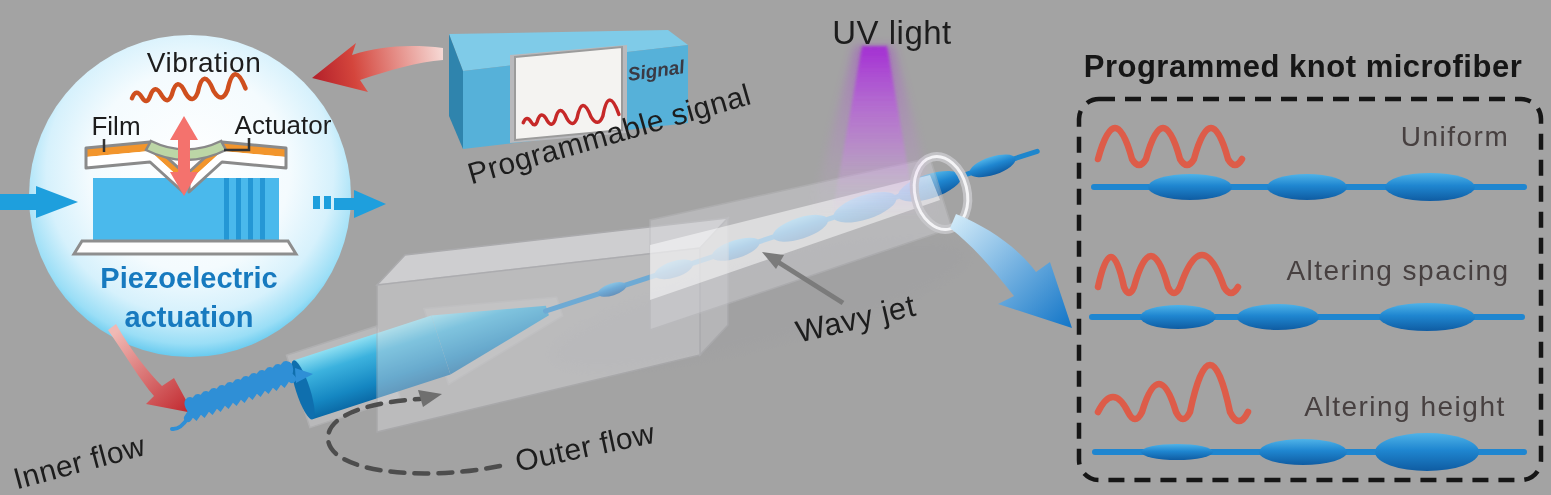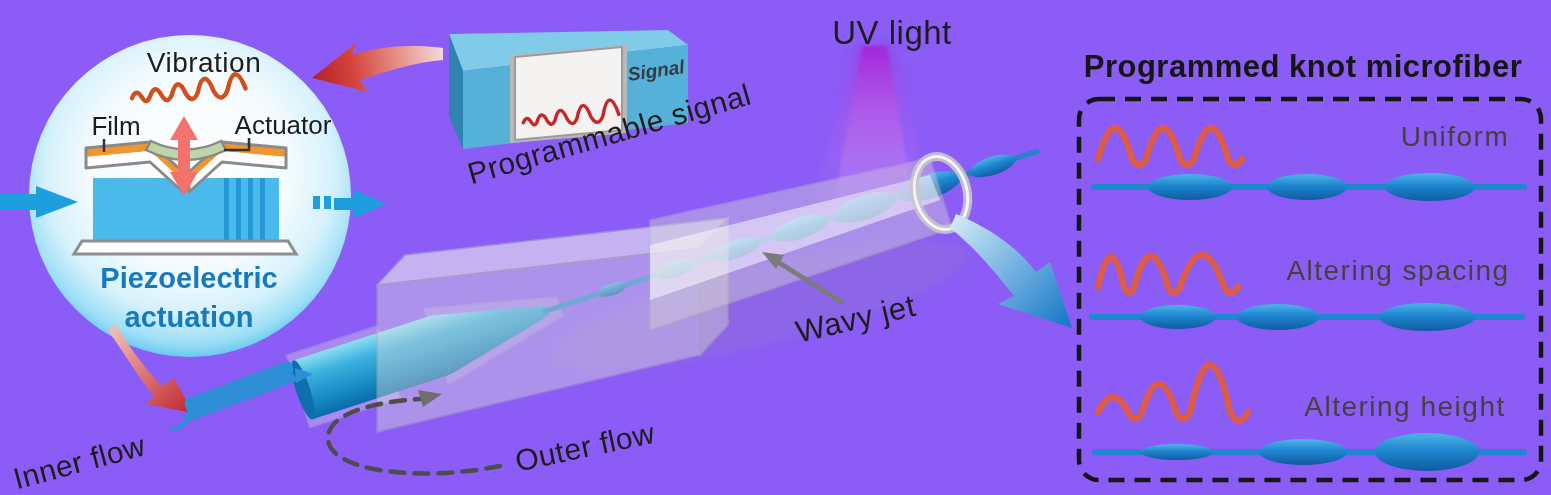--- a/index.html
+++ b/index.html
@@ -1,16 +1,16 @@
 <!DOCTYPE html>
 <html style="--azure_flow: #1e9fdd; --fiber_blue: #1f86d0; --signal_red: #dd5c49; --arrow_red: #c1272d; --uv_purple: #b44fe0; --piezo_blue: #177abf; --label_dark: #1d1d1d; --panel_label: #474040; --glass_gray: #d6d6da; --box_front: #56b1d9; --box_top: #7fcbe8; --box_side: #2f84ad; --screen_bg: #f4f3f1; --coil_blue: #2f8fd6;"><head>
 <meta charset="utf-8">
 <style>
   html,body{margin:0;padding:0;background:#ffffff;}
-  .stage{position:relative;width:1551px;height:495px;background:#8b5cf6;overflow:hidden;}
+  .stage{position:relative;width:1551px;height:495px;background:#a3a3a3;overflow:hidden;}
   svg{display:block;}
   text{font-family:"Liberation Sans","DejaVu Sans",sans-serif;}
   .t-dark{fill:var(--label_dark);}
   .t-panel{fill:var(--panel_label);letter-spacing:1.5px;}
   .t-title{fill:#161616;font-weight:bold;letter-spacing:0.5px;}
   .t-piezo{fill:var(--piezo_blue);font-weight:bold;}
   .t-signal{fill:#3a3a44;font-weight:bold;font-style:italic;}
   .wave{stroke:var(--signal_red);stroke-width:6.5;fill:none;stroke-linecap:round;stroke-linejoin:round;}
   .fiber-line{stroke:var(--fiber_blue);stroke-width:6;stroke-linecap:round;}
   .azure{fill:var(--azure_flow);}

